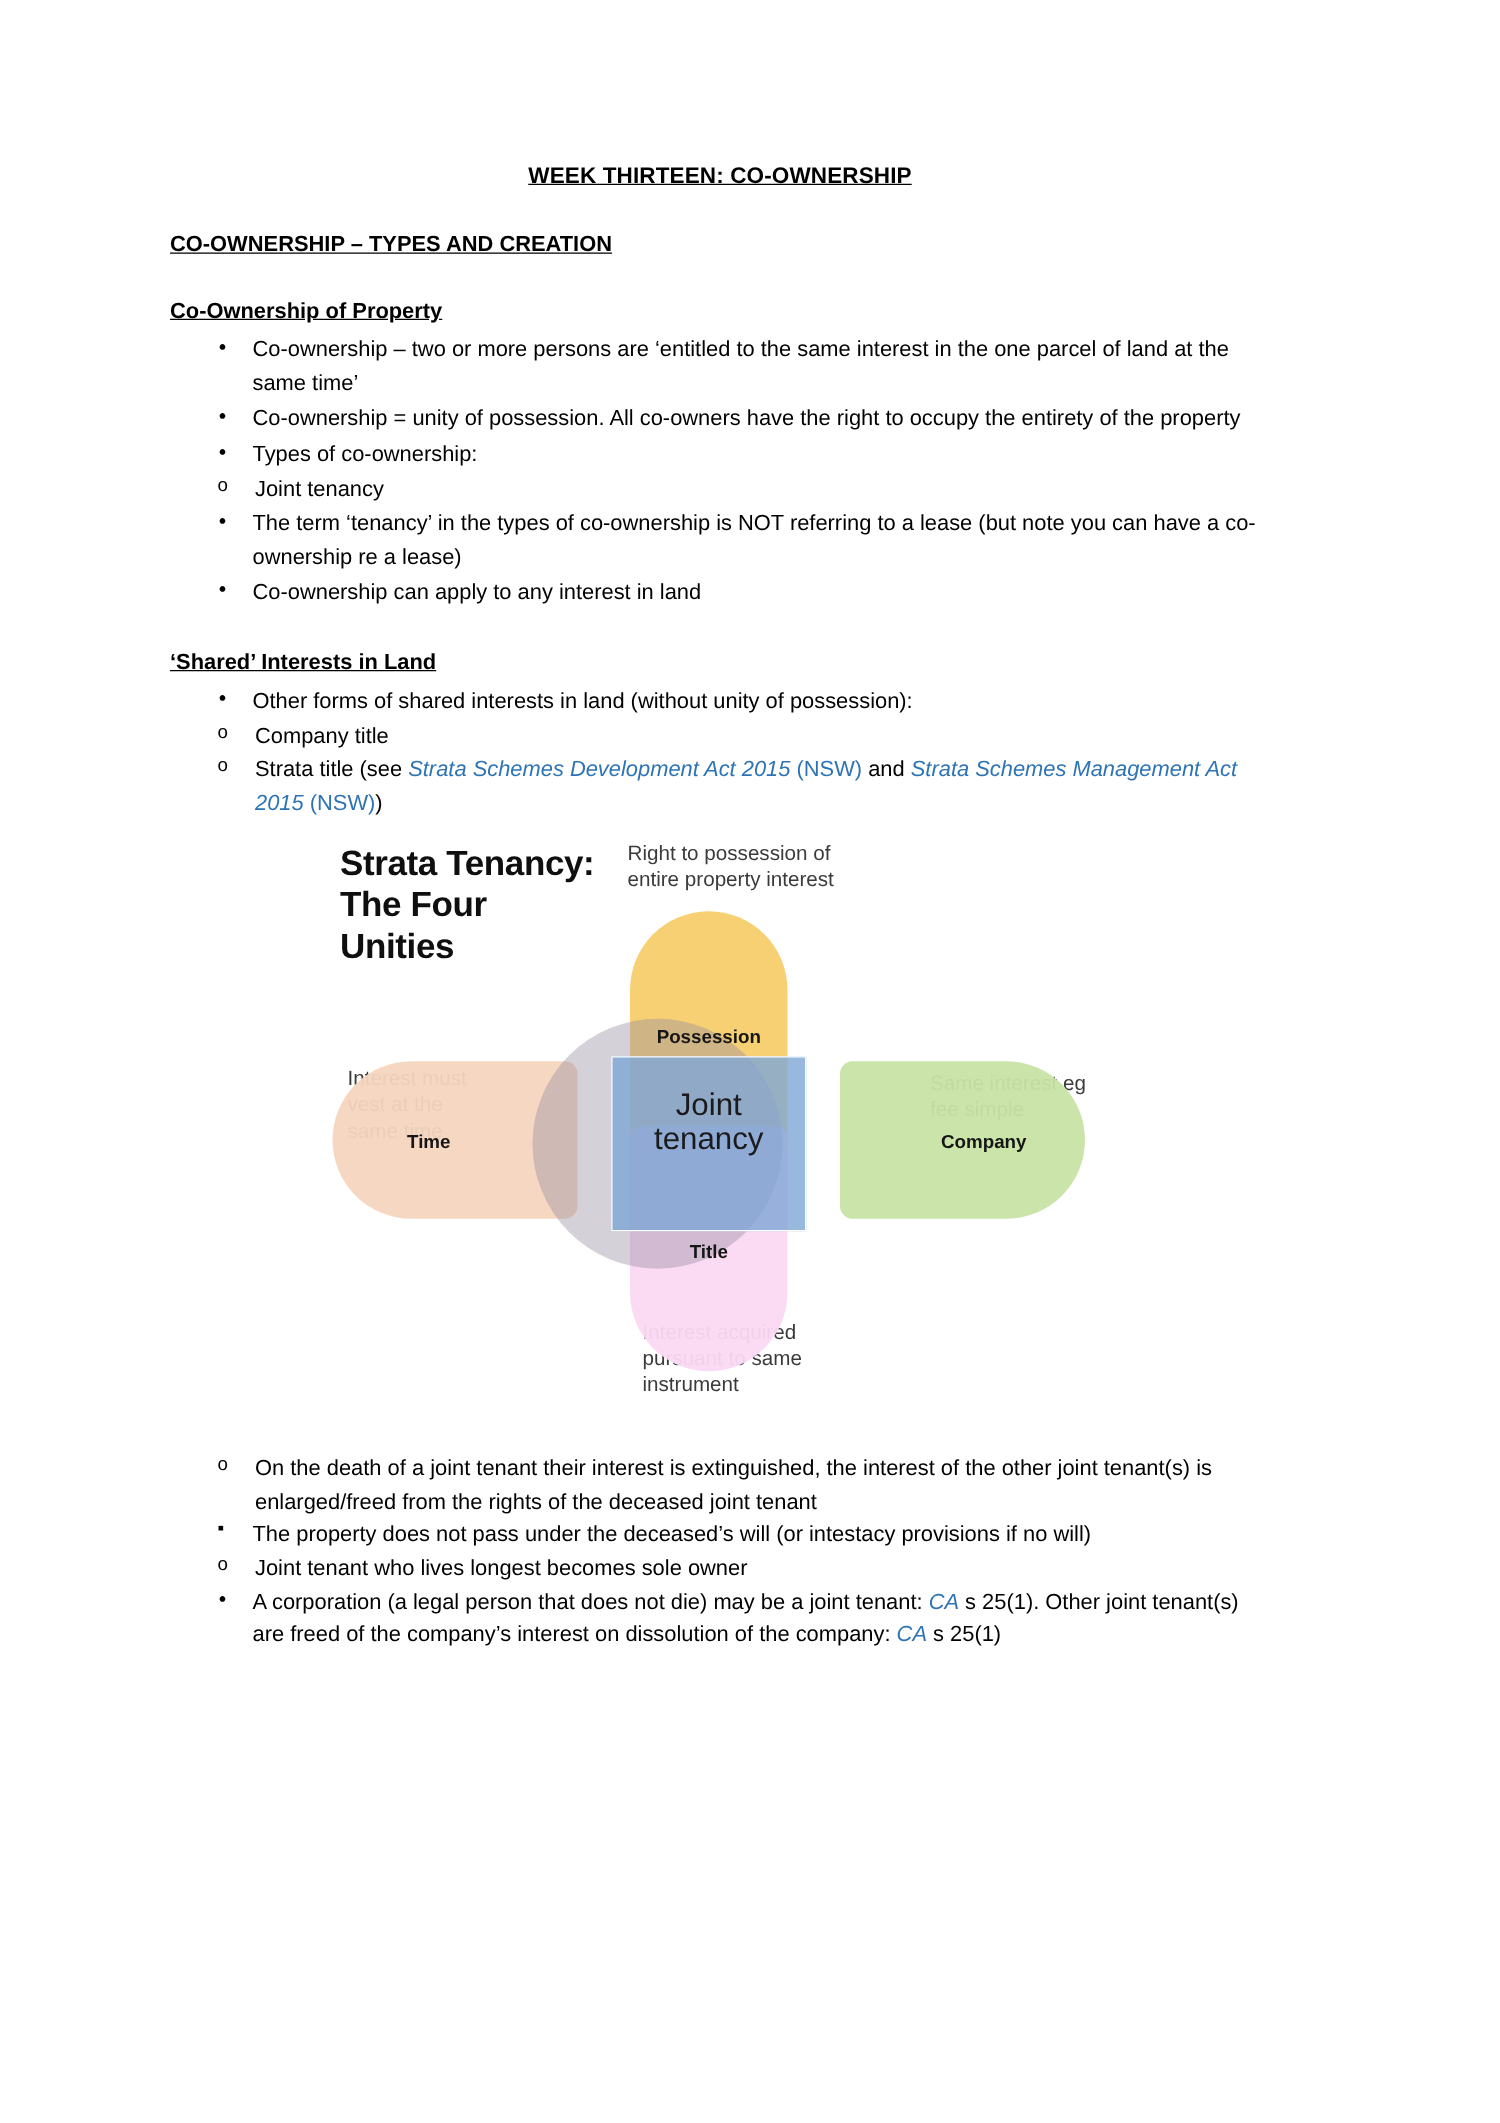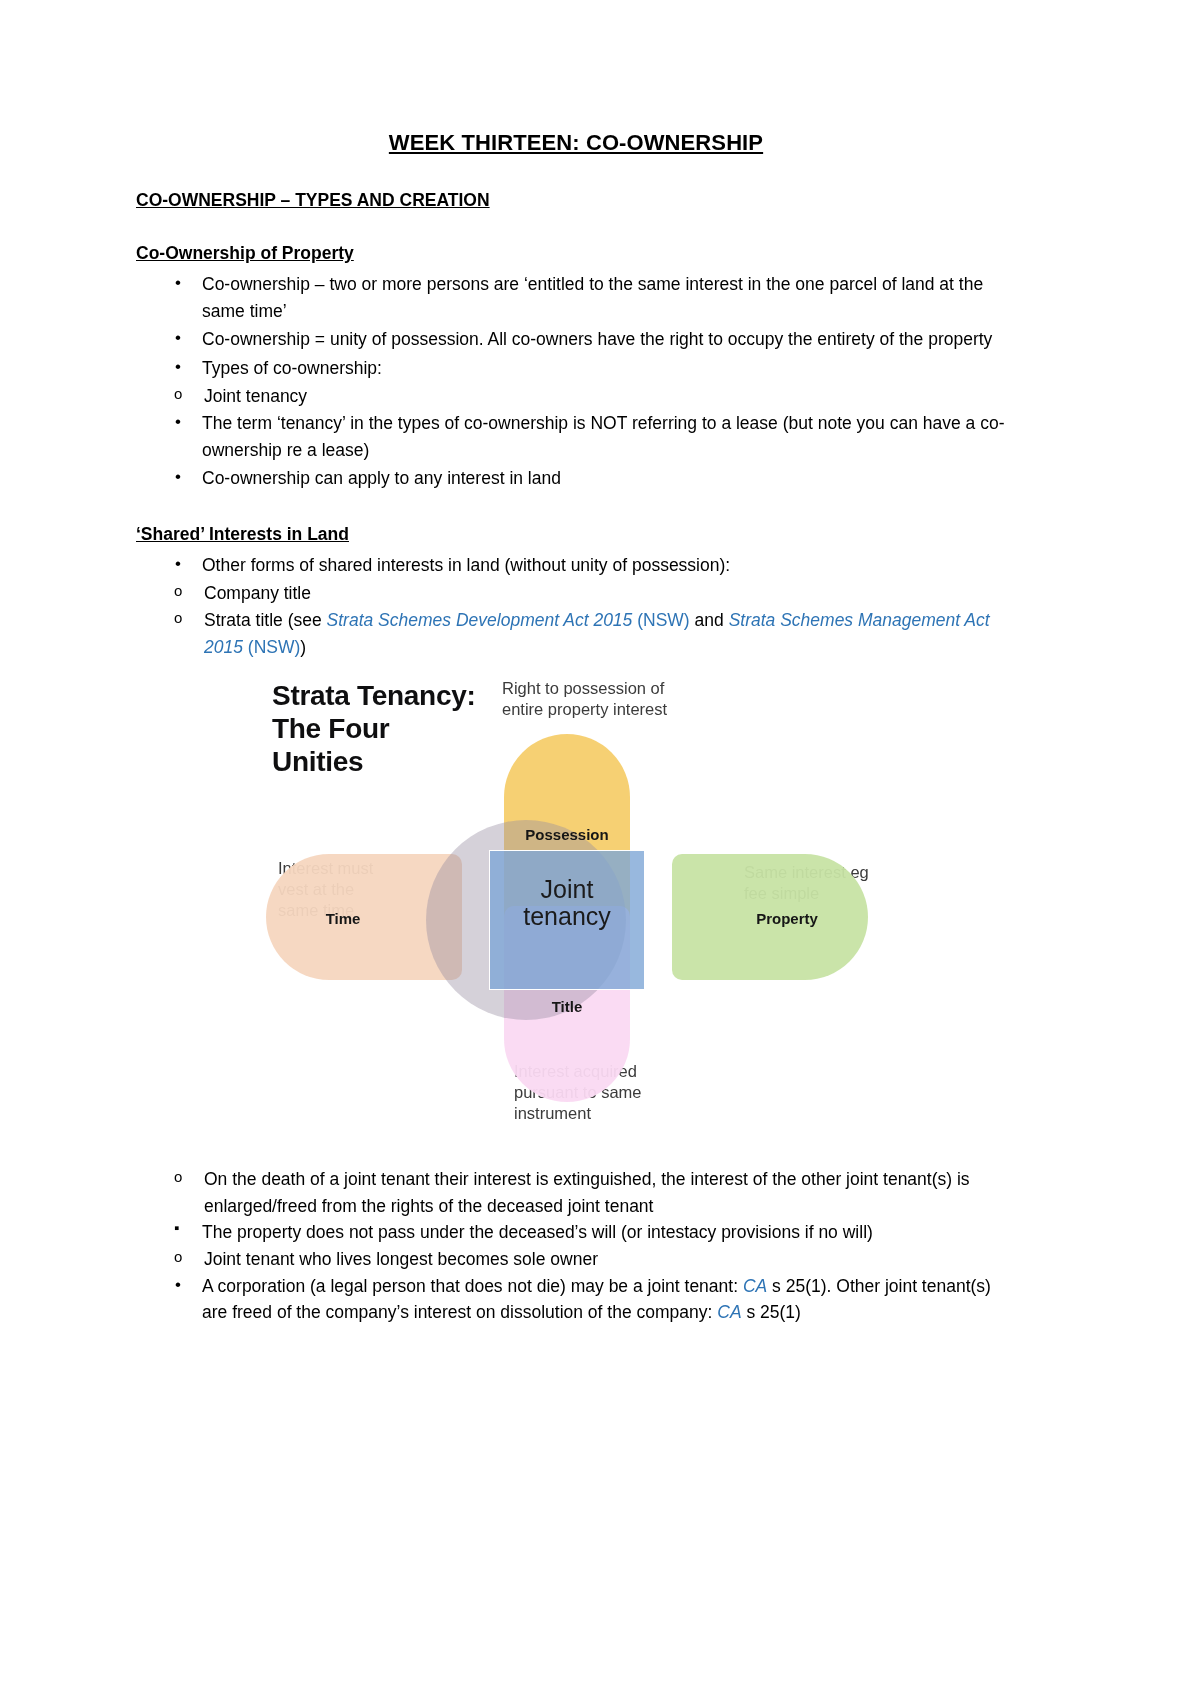--- a/index.html
+++ b/index.html
@@ -22,21 +22,21 @@
     position: absolute;
     left: 136px;
     top: 130px;
     width: 880px;
   }
 
   
   .doc-title {
     text-align: center;
     font-weight: bold;
-    font-size: 22px;
+    font-size: 18px;
     letter-spacing: 0.1px;
     margin: 0 0 34px 0;
   }
   .doc-title span { text-decoration: underline; }
 
   .h-section {
     font-weight: bold;
     font-size: 17.5px;
     margin: 0 0 32px 0;
   }
@@ -273,21 +273,21 @@
       <div class="venn">
         <div class="lobe lobe-time"></div>
         <div class="lobe lobe-interest"></div>
         <div class="lobe lobe-possession"></div>
         <div class="lobe lobe-title"></div>
         <div class="lobe lobe-circle"></div>
         <div class="lobe lobe-center"></div>
 
         <div class="lobe-label lbl-possession">Possession</div>
         <div class="lobe-label lbl-time">Time</div>
-        <div class="lobe-label lbl-interest">Property</div>
+        <div class="lobe-label lbl-interest">Company</div>
         <div class="lobe-label lbl-title">Title</div>
 
         <div class="lbl-center">
           <div>Joint</div>
           <div>tenancy</div>
         </div>
       </div>
     </div>
 
     <div class="gap-sm"></div>

